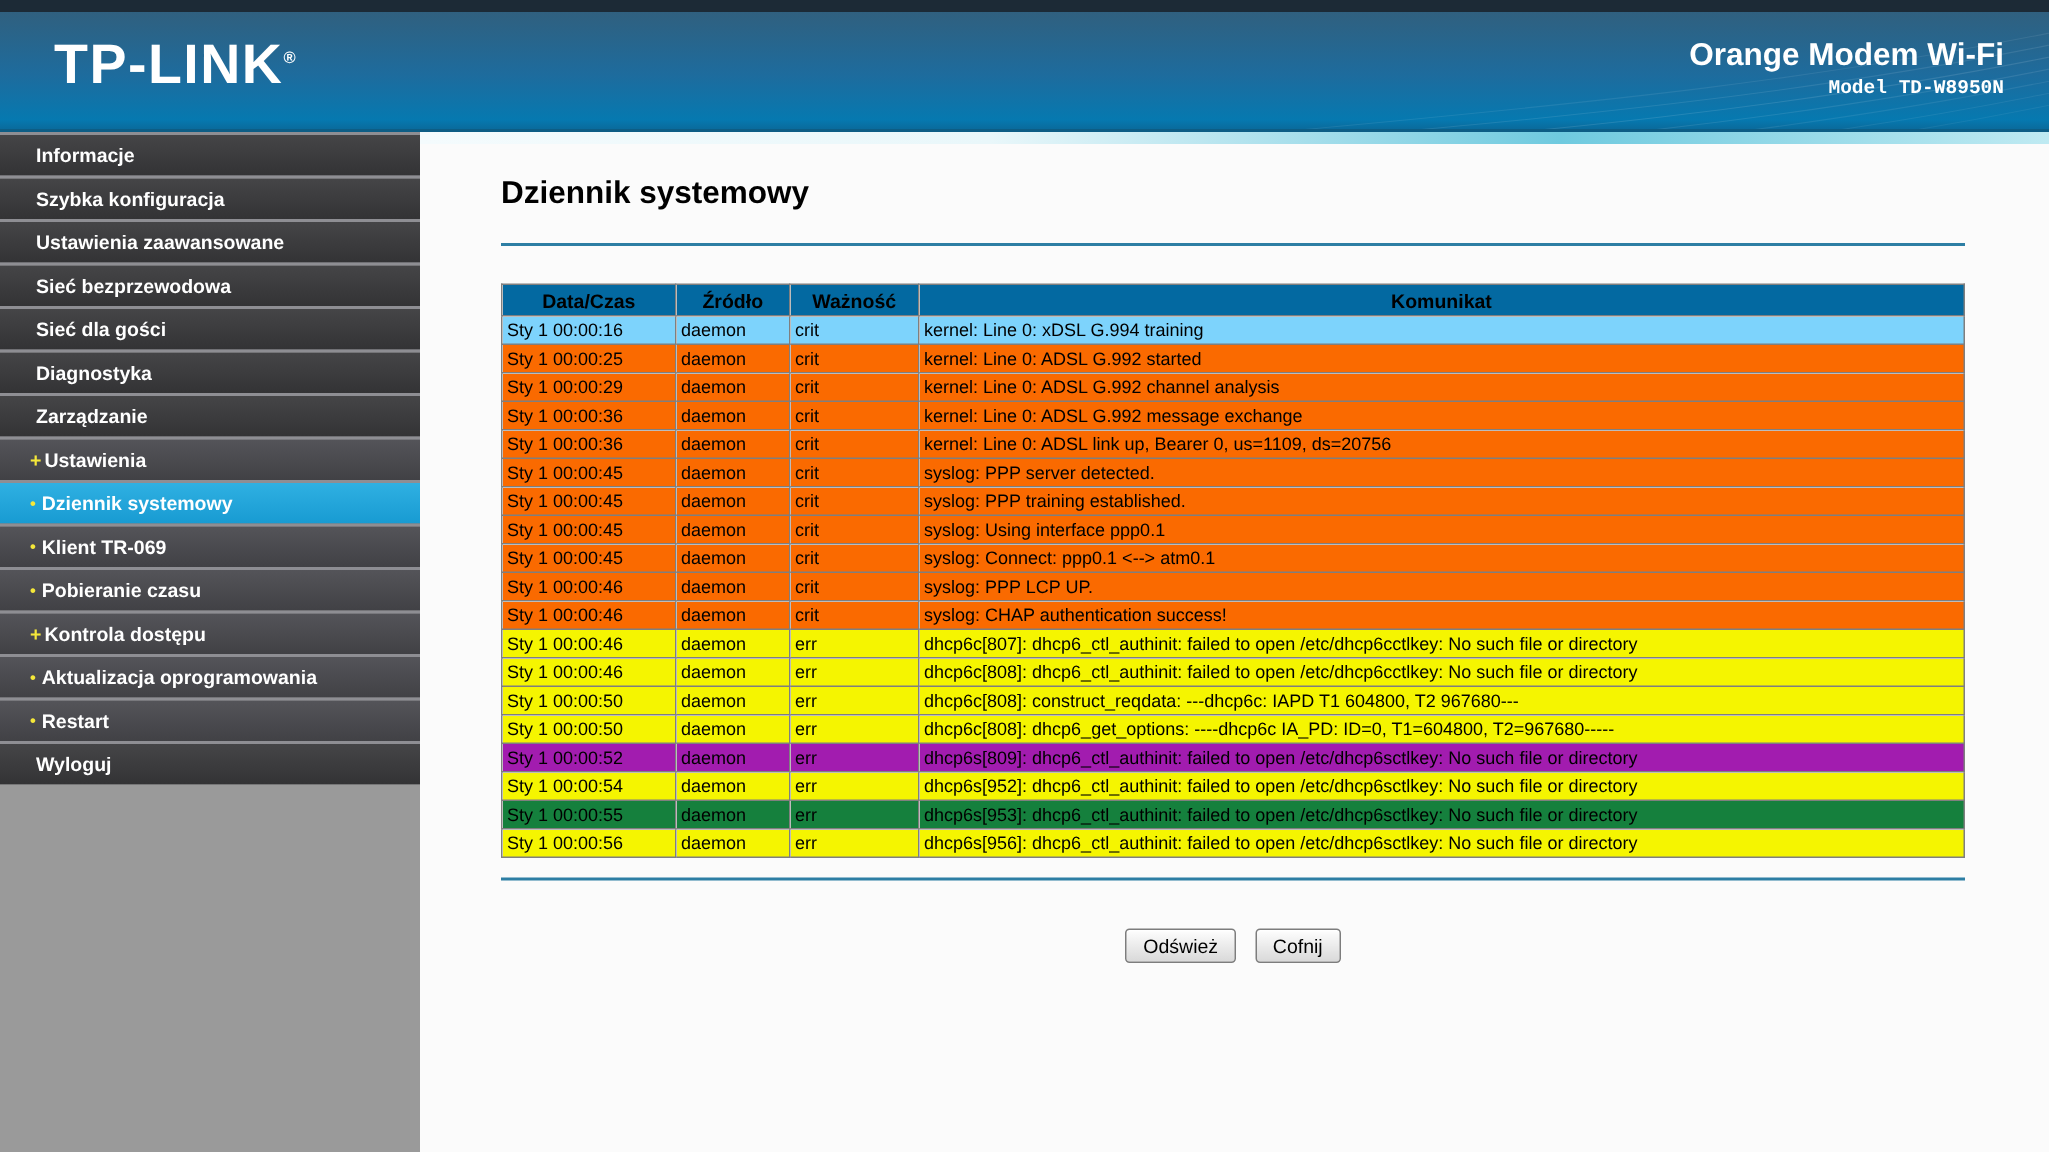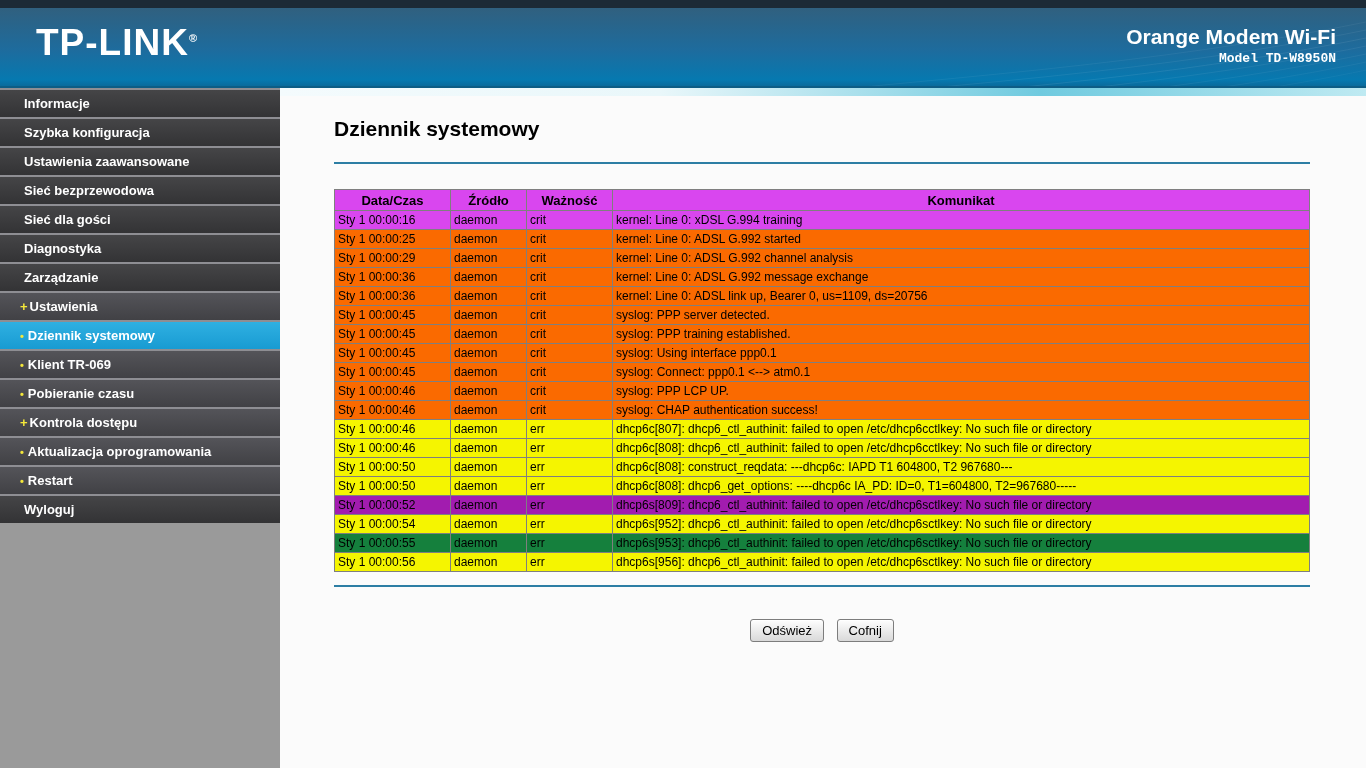--- a/index.html
+++ b/index.html
@@ -43,21 +43,21 @@
   .page-title { font-size:21px; font-weight:bold; color:#000; }
   .rule { width:976px; height:2px; background:#2d7ea4; border:0; }
   .rule.top { margin-top:21px; }
   .rule.bottom { margin-top:13px; }
 
   
   table.log { width:976px; border-collapse:collapse; margin-top:25px;
     font-size:12px; color:#000; }
   table.log th, table.log td { border:1px solid #7f7f7f; height:19px;
     padding:0 3px; white-space:nowrap; overflow:hidden; }
-  table.log th { background:#d946ef; font-weight:bold; font-size:13px; text-align:center; height:21px; }
+  table.log th { background:#0369a1; font-weight:bold; font-size:13px; text-align:center; height:21px; }
   table.log { border:1px solid #444; }
   .col-time { width:116px; }
   .col-src  { width:76px; }
   .col-sev  { width:86px; }
 
   
   .btn-row { width:976px; text-align:center; margin-top:32px; }
   button.btn { font-family:"Liberation Sans", sans-serif; font-size:13px; color:#000;
     background:linear-gradient(#fefefe, #ededed 45%, #d9d9d9); border:1px solid #7d7d7d;
     border-radius:3px; padding:3px 11px; margin:0 4px; cursor:pointer;
@@ -169,21 +169,21 @@
           </colgroup>
           <thead>
             <tr>
               <th>Data/Czas</th>
               <th>Źródło</th>
               <th>Ważność</th>
               <th>Komunikat</th>
             </tr>
           </thead>
           <tbody id="log-body">
-              <tr style="background: #d946ef;">
+              <tr style="background: #7dd3fc;">
                 <td>Sty 1 00:00:16</td>
                 <td>daemon</td>
                 <td>crit</td>
                 <td>kernel: Line 0: xDSL G.994 training</td>
               </tr>
               <tr style="background: rgb(250, 106, 0);">
                 <td>Sty 1 00:00:25</td>
                 <td>daemon</td>
                 <td>crit</td>
                 <td>kernel: Line 0: ADSL G.992 started</td>

